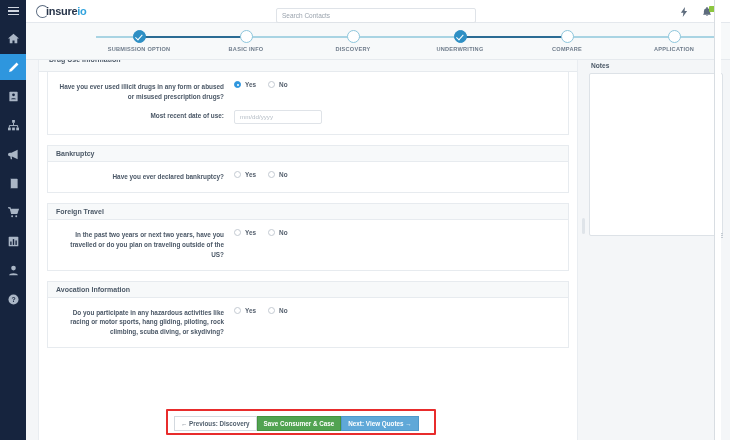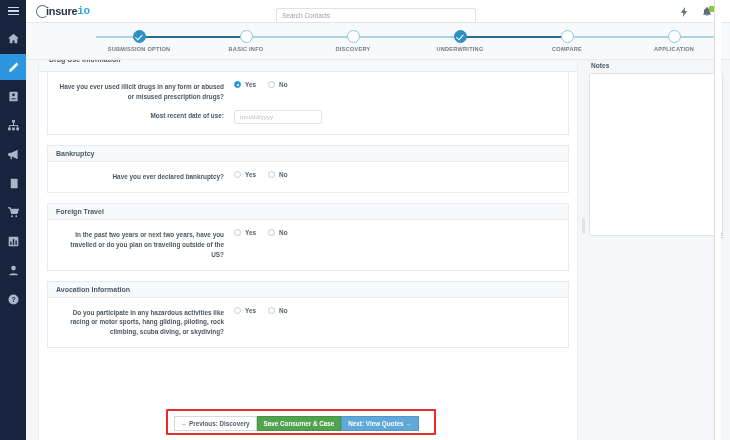--- a/index.html
+++ b/index.html
@@ -51,21 +51,21 @@
   }
   .brand-arc {
     position: relative;
     width: 13px; height: 13px;
     border: 1.4px solid #5b6b80;
     border-radius: 50%;
     border-right-color: transparent;
     margin-right: -3px;
   }
   .brand-name { color: #28354a; }
-  .brand-io { color: #31a3dd; font-family: Liberation Mono, monospace; }
+  .brand-io { color: #31a3dd; }
   .search-wrap { position: absolute; left: 250px; top: 4px; }
   .search-input {
     width: 200px; height: 15px;
     border: 1px solid #dfe3e8; border-radius: 2px;
     background: #ffffff;
     font-size: 6.5px; color: #333;
     padding: 0 5px;
     font-family: "Liberation Sans", sans-serif;
   }
   .search-input::placeholder { color: #9aa3ad; }

